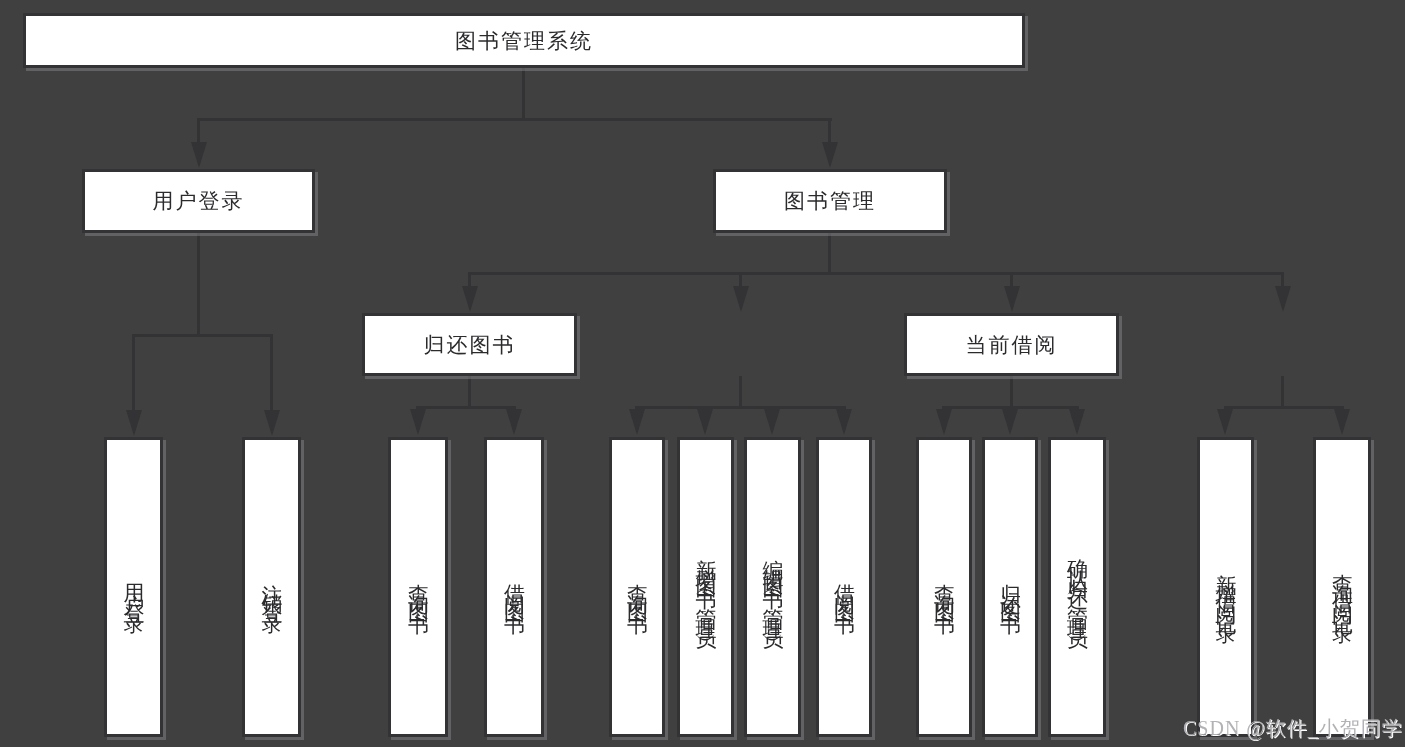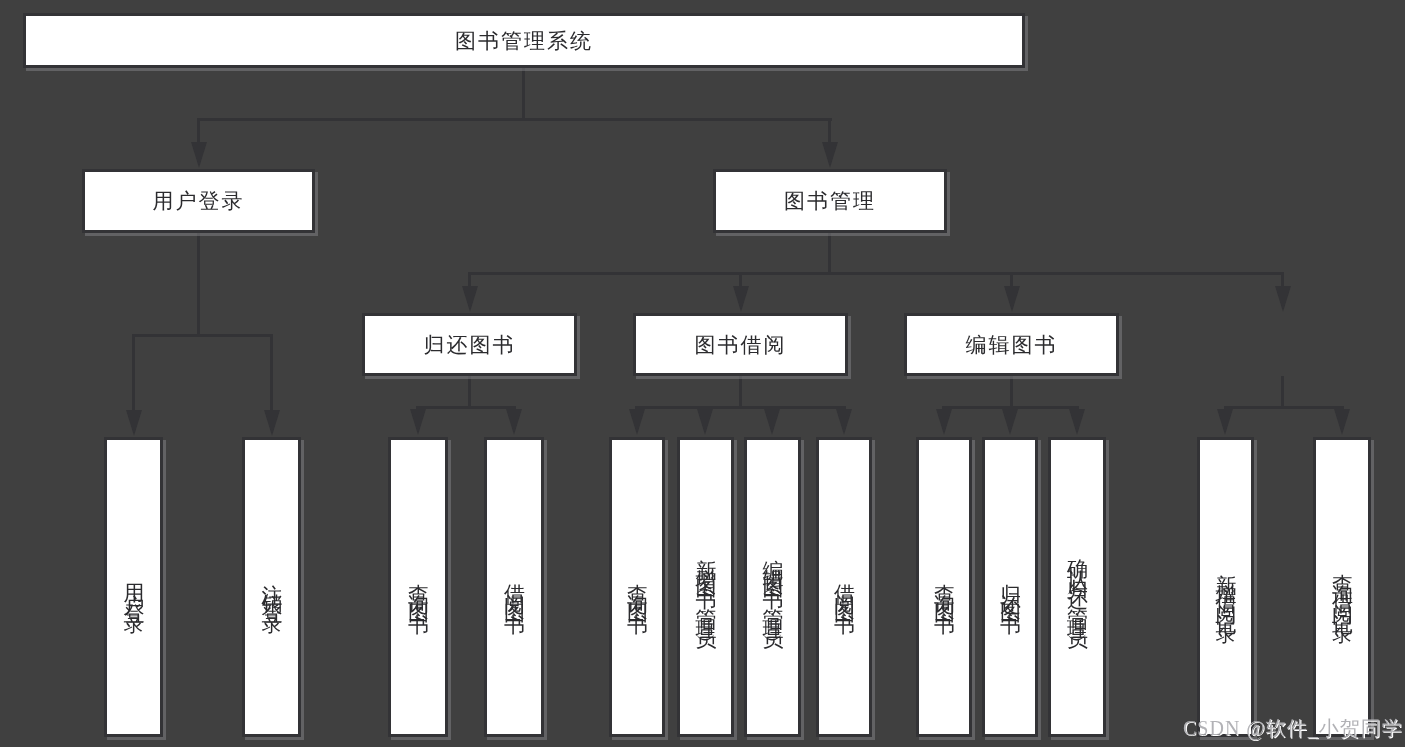--- a/index.html
+++ b/index.html
@@ -87,25 +87,22 @@
   <div class="box n-login">
       <span>用户登录</span>
     </div>
   <div class="box n-mgmt">
       <span>图书管理</span>
     </div>
 
   <div class="box n-l3a">
       <span>归还图书</span>
     </div>
-  <div class="box n-l3b">
-      <span>图书借阅</span>
-    </div>
   <div class="box n-l3c">
-      <span>编辑图书</span>
+      <span>当前借阅</span>
     </div>
 
   <div class="box leaf lf lf1">用户登录</div>
   <div class="box leaf lf lf2">注销登录</div>
   <div class="box leaf lf lf3">查询图书</div>
   <div class="box leaf lf lf4">借阅图书</div>
   <div class="box leaf lf lf5">查询图书</div>
   <div class="box leaf lf lf6">新增图书（管理员）</div>
   <div class="box leaf lf lf7">编辑图书（管理员）</div>
   <div class="box leaf lf lf8">借阅图书</div>

